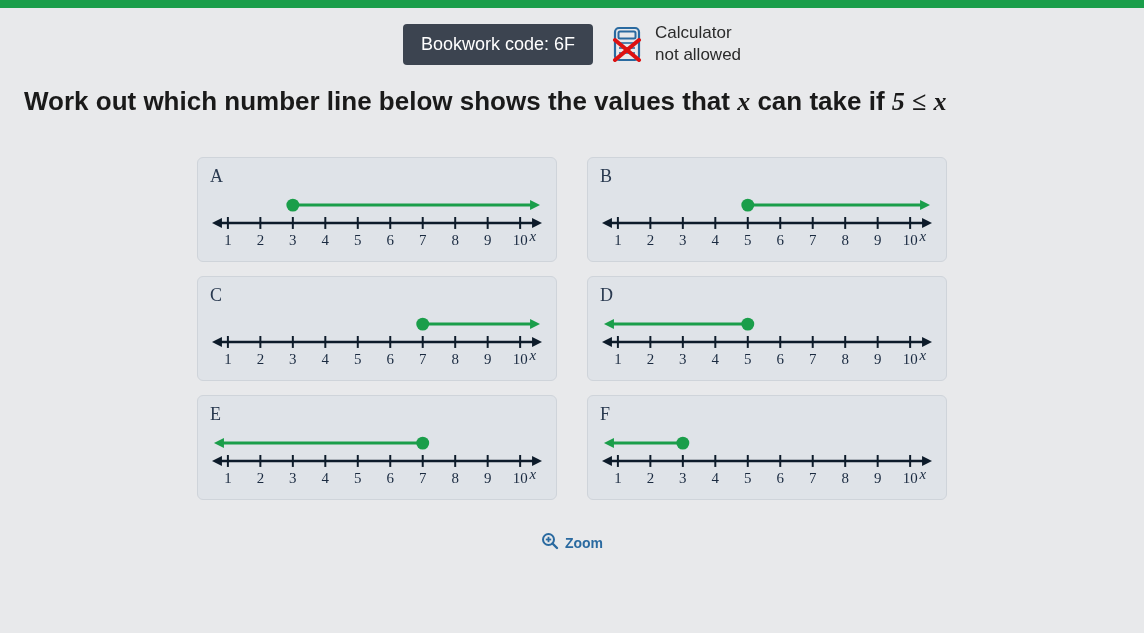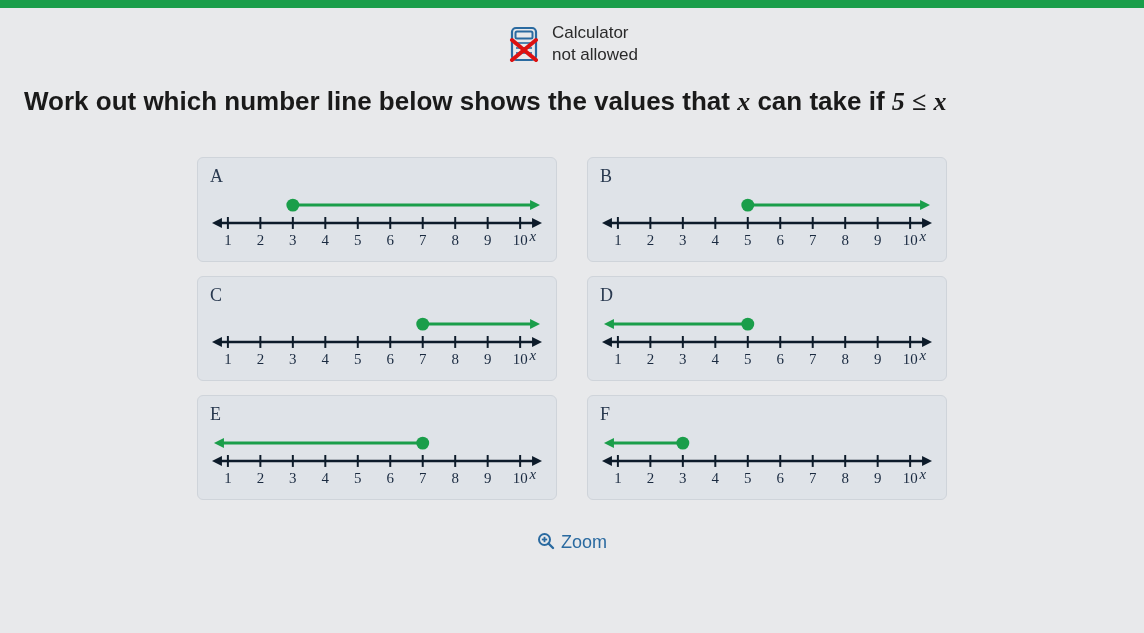--- a/index.html
+++ b/index.html
@@ -85,34 +85,35 @@
     font-style: italic;
     font-size: 15px;
     fill: #1a2a40;
   }
   .zoom-row {
     text-align: center;
     padding: 22px 0 0;
   }
   .zoom-btn {
     color: #2a6aa0;
-    font-size: 18px;
-    font-weight: 400;
+    font-size: 14px;
+    font-weight: 700;
     display: inline-flex;
-    align-items: flex-start;
+    align-items: center;
     gap: 6px;
     cursor: pointer;
   }
 </style>
 </head>
 <body>
 
 <div class="topbar"></div>
 
 <div class="header-row">
+  <div class="bookwork">Bookwork code: 6F</div>
   <div class="calc-box">
     <span class="calc-icon">
       <svg viewBox="0 0 36 36" width="36" height="36">
         <rect x="6" y="2" width="24" height="32" rx="4" fill="none" stroke="#2a6aa0" stroke-width="2.2"></rect>
         <rect x="9.5" y="5.5" width="17" height="7" rx="1.5" fill="none" stroke="#2a6aa0" stroke-width="2"></rect>
         <line x1="10" y1="17" x2="26" y2="17" stroke="#2a6aa0" stroke-width="1.6"></line>
         <line x1="10" y1="22" x2="26" y2="22" stroke="#2a6aa0" stroke-width="1.6"></line>
         <line x1="10" y1="27" x2="26" y2="27" stroke="#2a6aa0" stroke-width="1.6"></line>
         <line x1="6" y1="34" x2="30" y2="14" stroke="#d11" stroke-width="4" stroke-linecap="round"></line>
         <line x1="6" y1="14" x2="30" y2="34" stroke="#d11" stroke-width="4" stroke-linecap="round"></line>

